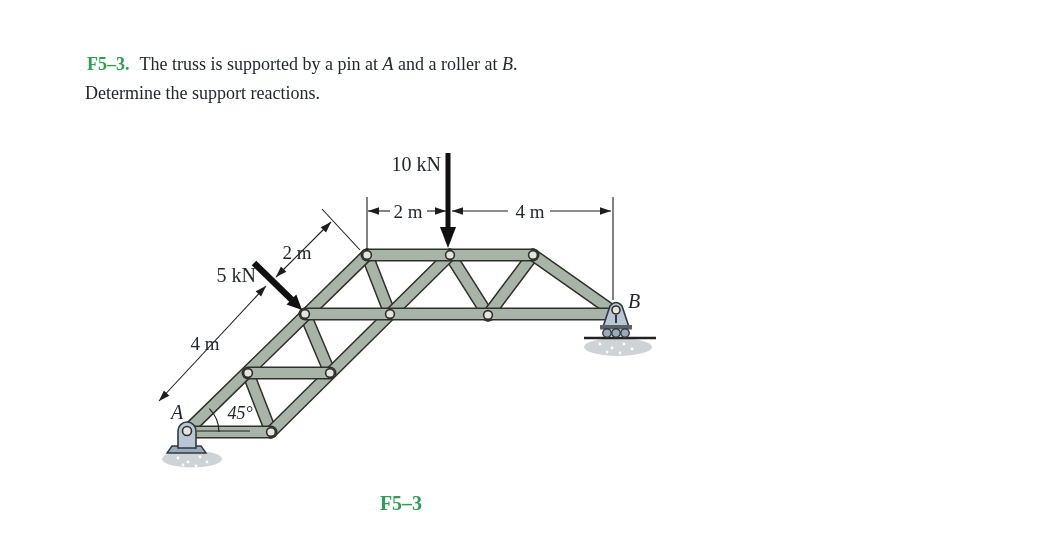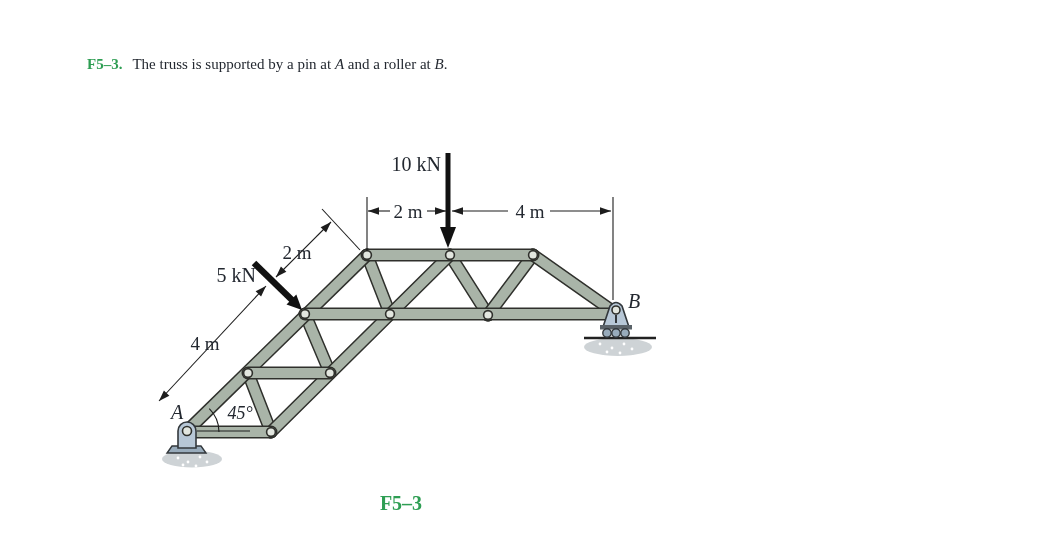--- a/index.html
+++ b/index.html
@@ -4,21 +4,21 @@
 <style>
   :root{
     --accent-green:#2e9e53; --body-text:#232830;
     --member-fill:#a9b4a8; --member-outline:#2f302c; --pin-fill:#e2e6df;
     --support-fill:#b7c7d6; --support-dark:#98abbb; --ground-stipple:#ced3d6;
     --ink:#1d1d1d;
   }
   html,body{margin:0;padding:0;background:#ffffff;}
   #page{position:relative;width:1037px;height:548px;background:#fff;overflow:hidden;
         font-family:"Liberation Serif",serif;color:var(--body-text);}
-  #statement{position:absolute;left:87px;top:50px;font-size:15px;line-height:29px;width:700px;}
+  #statement{position:absolute;left:87px;top:50px;font-size:18px;line-height:29px;width:700px;}
   #statement .num{font-weight:bold;color:var(--accent-green);margin-right:10px;}
   #statement .it{font-style:italic;}
   #statement .line2{margin-left:-2px;}
   svg{position:absolute;left:0;top:0;}
   .bar-o{stroke:var(--member-outline);stroke-width:13;stroke-linecap:round;fill:none;}
   .bar-f{stroke:var(--member-fill);stroke-width:10;stroke-linecap:round;fill:none;}
   .pin{fill:var(--pin-fill);stroke:var(--member-outline);stroke-width:1.6;}
   .dim{stroke:var(--ink);stroke-width:1.1;fill:none;}
   .dimhead{fill:var(--ink);stroke:none;}
   .load{stroke:#111;fill:none;}
@@ -31,20 +31,21 @@
   .figtext{font-family:"Liberation Serif",serif;fill:var(--body-text);}
   .caption{font-weight:bold;fill:var(--accent-green);}
 </style>
 </head>
 <body>
 
 <div id="page">
 
   <div id="statement">
     <div class="line1"><span class="num">F5–3.</span><span>The truss is supported by a pin at </span><span class="it">A</span><span> and a roller at </span><span class="it">B</span><span>.</span></div>
+    <div class="line2">Determine the support reactions.</div>
   </div>
 
   <svg width="1037" height="548" viewBox="0 0 1037 548">
 
     <g>
 
       <line class="bar-o" x1="248" y1="373" x2="271" y2="432"></line>
         <line class="bar-f" x1="248" y1="373" x2="271" y2="432"></line>
       <line class="bar-o" x1="305" y1="314" x2="330" y2="373"></line>
         <line class="bar-f" x1="305" y1="314" x2="330" y2="373"></line>

